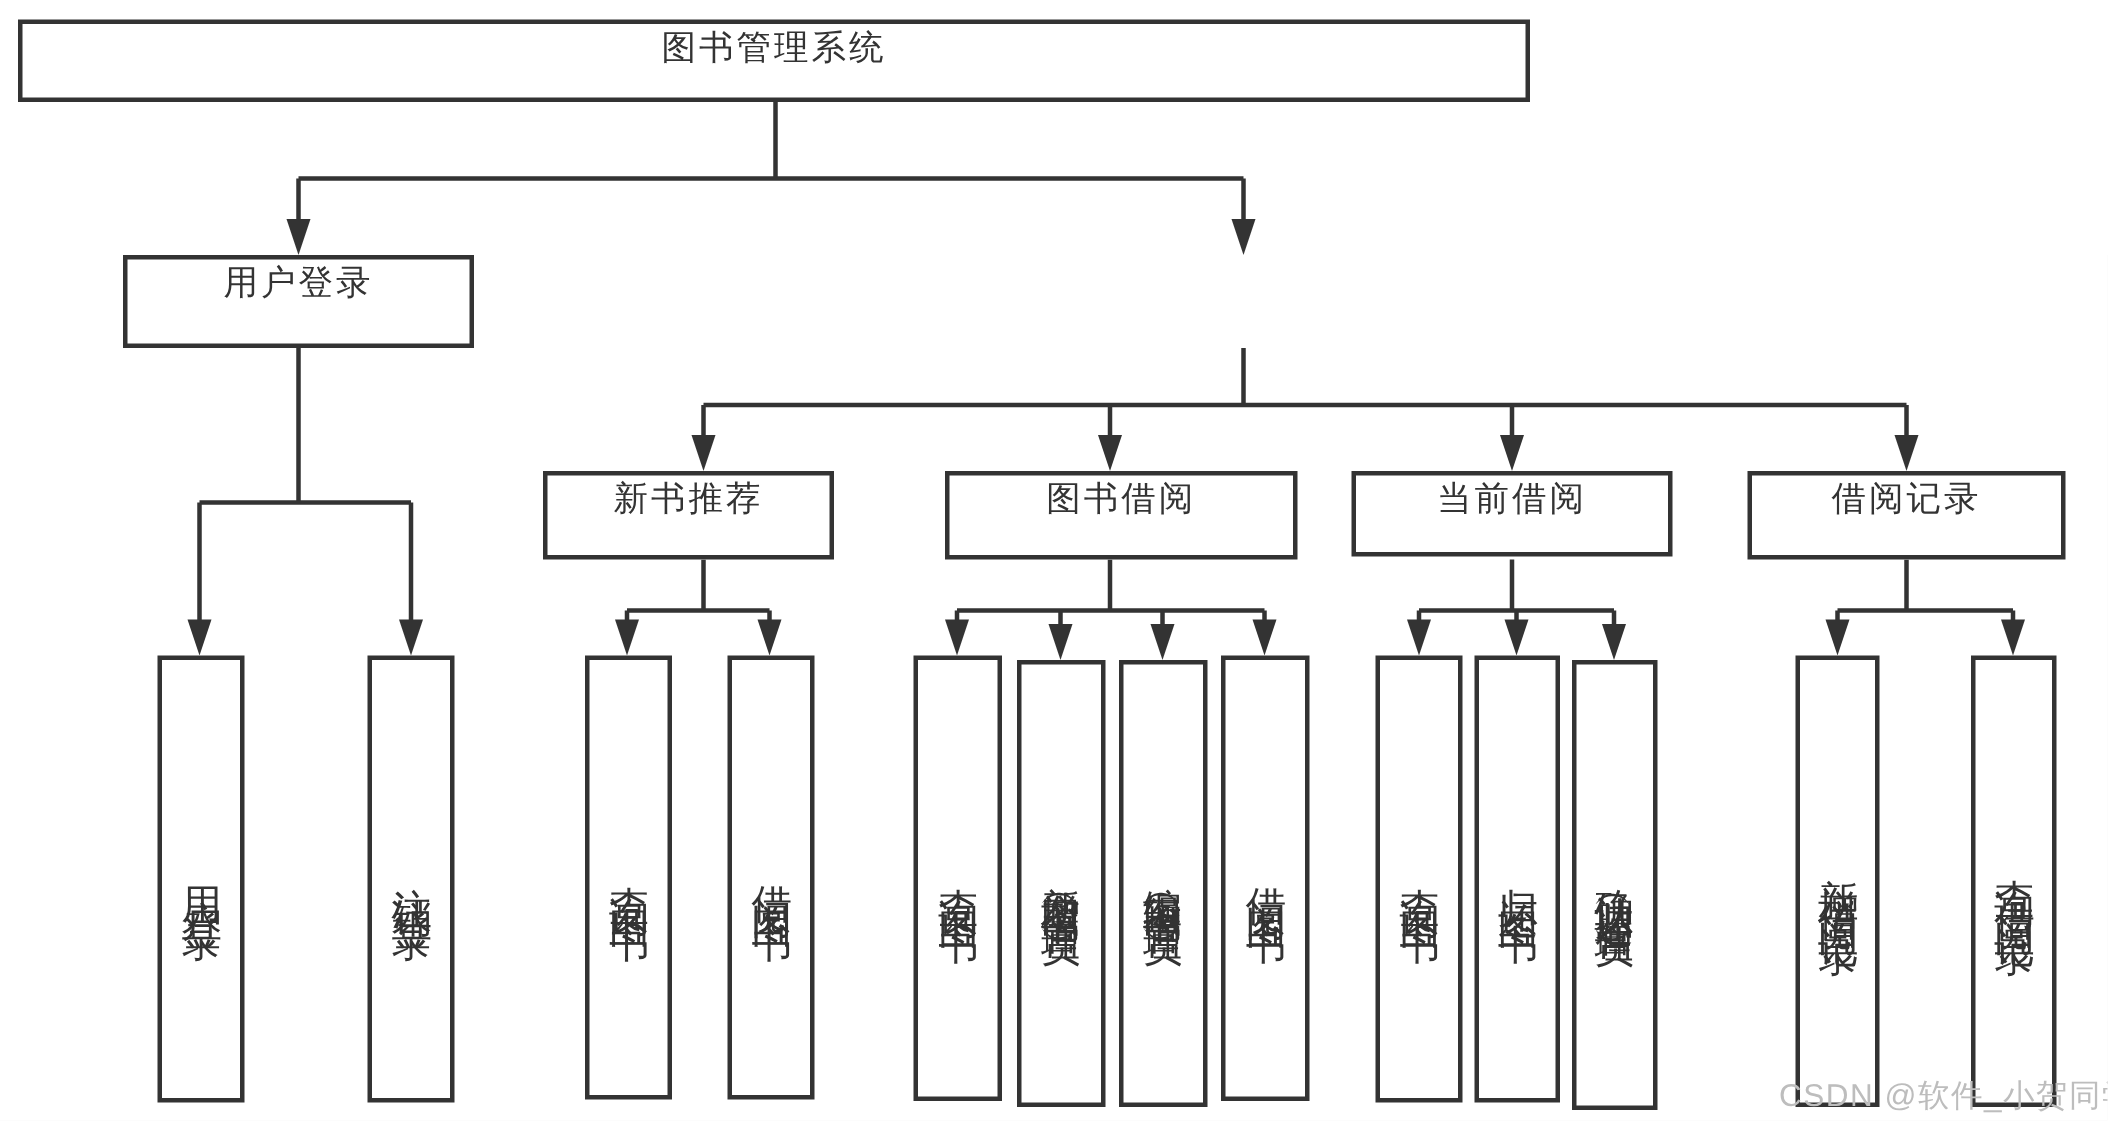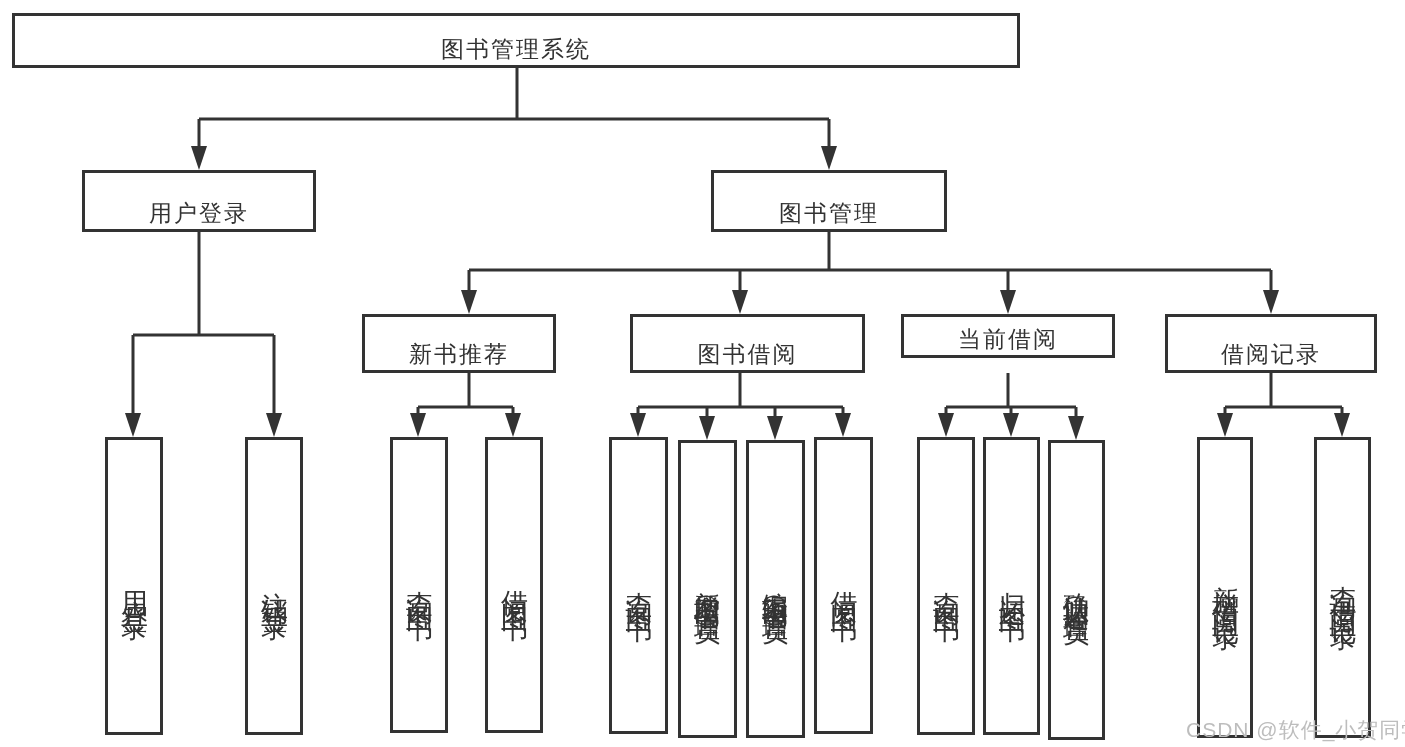--- a/index.html
+++ b/index.html
@@ -15,21 +15,21 @@
     width:1405px;height:747px;
     background:var(--background);
     overflow:hidden;
   }
   #wires{position:absolute;left:0;top:0;width:1405px;height:747px;}
   #wires path{stroke:var(--line);stroke-width:3;fill:none;}
   #wires polygon{fill:var(--line);stroke:none;}
   .hnode{
     position:absolute;box-sizing:border-box;
     border:3px solid var(--line);background:#fff;
-    display:flex;align-items:flex-end;justify-content:center;
+    display:flex;align-items:flex-start;justify-content:center;
     font-size:23px;letter-spacing:2px;color:var(--text);
     white-space:nowrap;
   }
   .vnode{
     position:absolute;box-sizing:border-box;
     border:3px solid var(--line);background:#fff;
     display:flex;align-items:center;justify-content:center;
     color:var(--text);
   }
   .vnode span{
@@ -80,31 +80,28 @@
     </g>
   </svg>
 
   <div class="hnode" style="left:12px;top:13px;width:1008px;height:55px">
     <span>图书管理系统</span>
   </div>
 
   <div class="hnode" style="left:82px;top:170px;width:234px;height:62px">
     <span>用户登录</span>
   </div>
-  <div class="hnode" style="left:711px;top:170px;width:236px;height:62px">
-    <span>图书管理</span>
-  </div>
 
   <div class="hnode" style="left:362px;top:314px;width:194px;height:59px">
     <span>新书推荐</span>
   </div>
   <div class="hnode" style="left:630px;top:314px;width:235px;height:59px">
     <span>图书借阅</span>
   </div>
-  <div class="hnode" style="left:901px;top:314px;width:214px;height:44px">
+  <div class="hnode" style="left:901px;top:314px;width:214px;height:57px">
     <span>当前借阅</span>
   </div>
   <div class="hnode" style="left:1165px;top:314px;width:212px;height:59px">
     <span>借阅记录</span>
   </div>
 
   <div class="vnode" style="left:105px;top:437px;width:58px;height:298px">
     <span>用户登录</span>
   </div>
   <div class="vnode" style="left:245px;top:437px;width:58px;height:298px">

